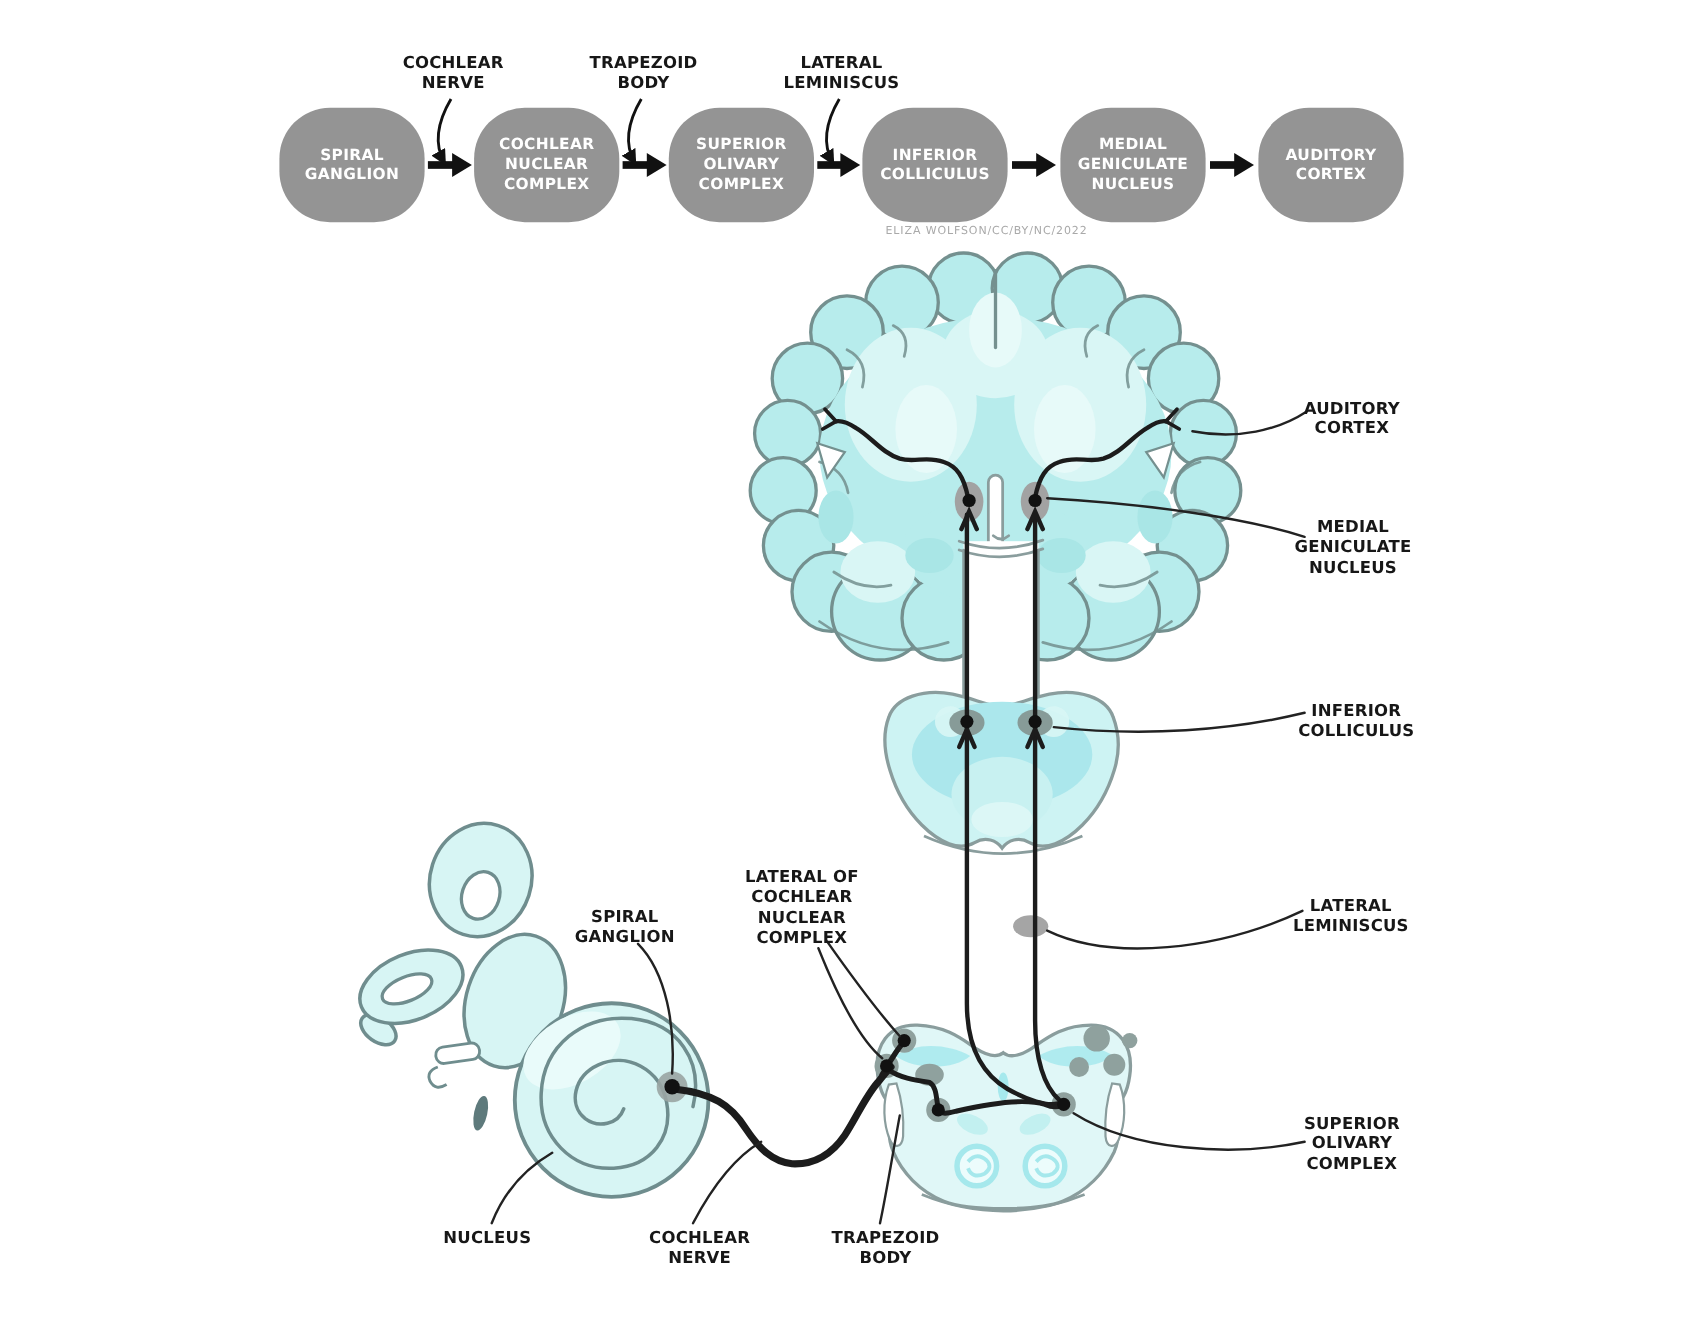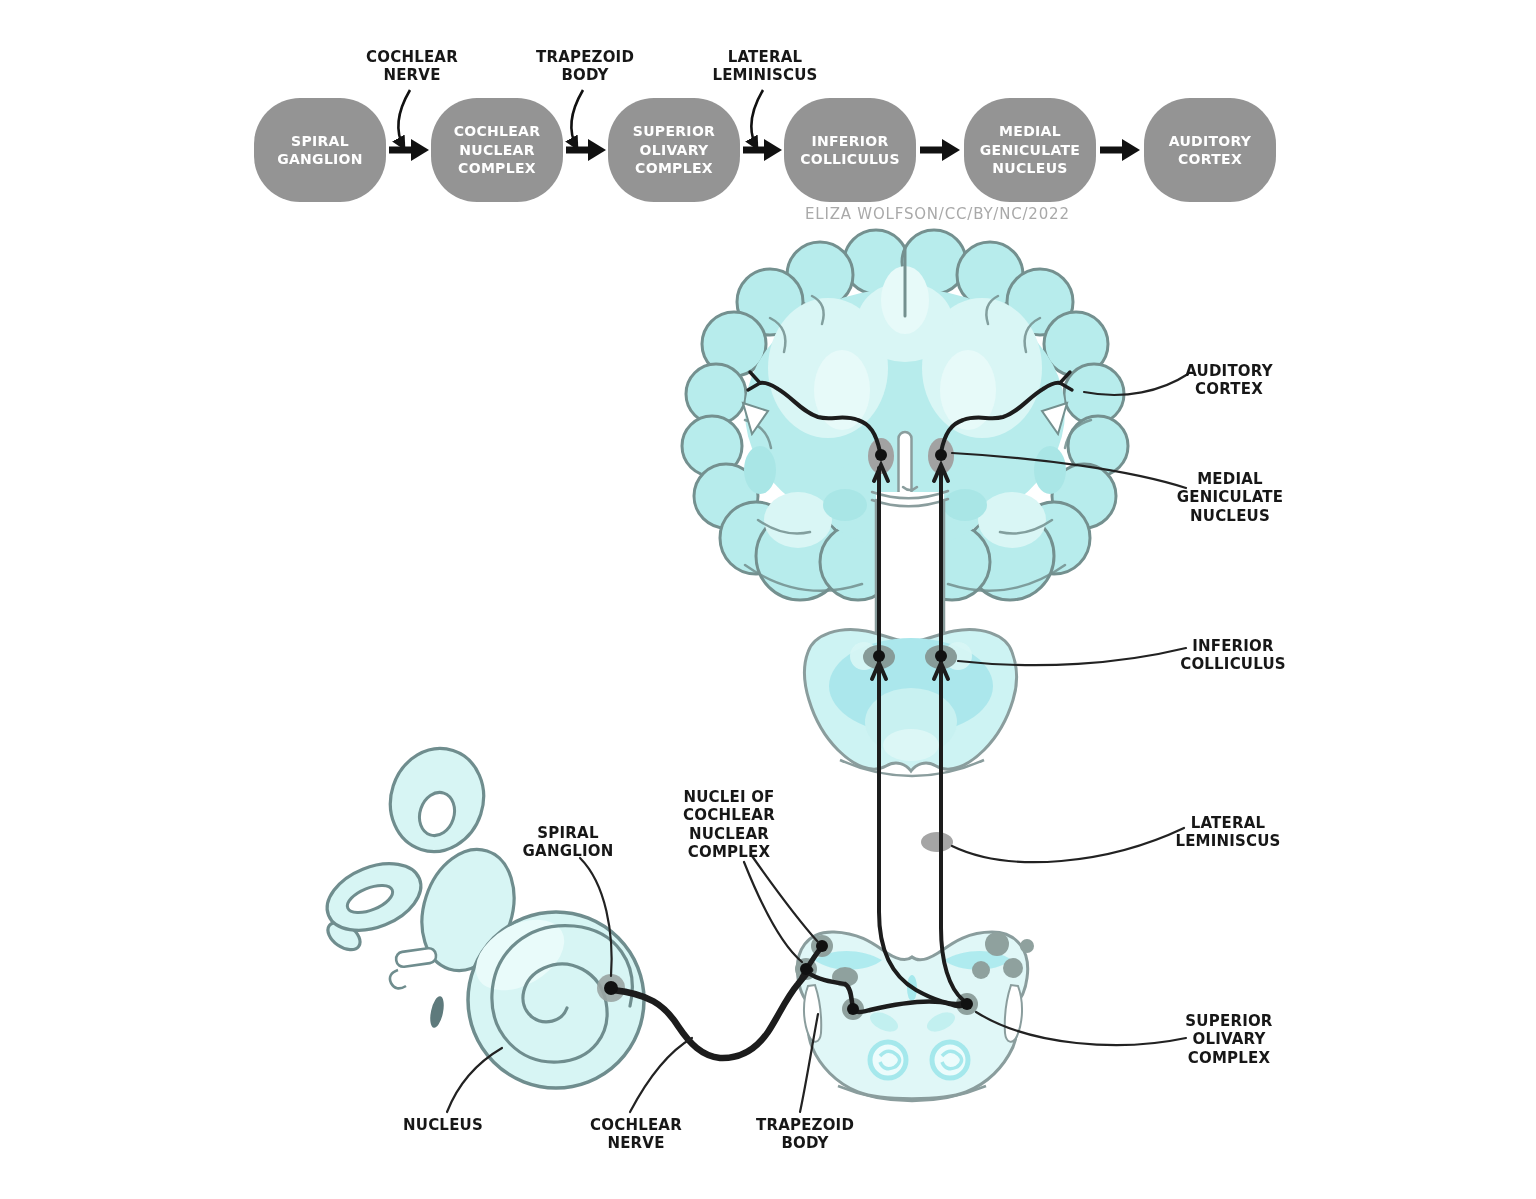--- a/index.html
+++ b/index.html
@@ -12,21 +12,21 @@
     position:absolute;width:132px;height:104px;background:#949494;
     border-radius:46px;display:flex;align-items:center;justify-content:center;
     text-align:center;color:#ffffff;font-weight:700;font-size:14px;
     line-height:1.32;letter-spacing:.3px;white-space:pre-line;z-index:2;
   }
   .anno{
     position:absolute;text-align:center;font-weight:700;font-size:15px;
     line-height:1.22;letter-spacing:.2px;color:#171717;white-space:pre-line;z-index:2;
   }
   .credit{
-    position:absolute;left:805px;top:205px;font-size:15px;color:#a9a9a9;
+    position:absolute;left:805px;top:205px;font-size:10px;color:#a9a9a9;
     letter-spacing:.8px;font-weight:500;z-index:2;white-space:nowrap;
   }
 </style>
 </head>
 <body>
 
 <div class="canvas">
 
 <svg width="1536" height="1199" viewBox="0 0 1536 1199">
   <defs>
@@ -297,21 +297,21 @@
 <div class="anno" style="left:1155px;top:470px;width:150px">MEDIAL
 GENICULATE
 NUCLEUS</div>
 <div class="anno" style="left:1158px;top:637px;width:150px">INFERIOR
 COLLICULUS</div>
 <div class="anno" style="left:1153px;top:814px;width:150px">LATERAL
 LEMINISCUS</div>
 <div class="anno" style="left:1159px;top:1012px;width:140px">SUPERIOR
 OLIVARY
 COMPLEX</div>
-<div class="anno" style="left:669px;top:788px;width:120px">NUCLEI OF
+<div class="anno" style="left:669px;top:788px;width:120px">LATERAL OF
 COCHLEAR
 NUCLEAR
 COMPLEX</div>
 <div class="anno" style="left:503px;top:824px;width:130px">SPIRAL
 GANGLION</div>
 <div class="anno" style="left:383px;top:1116px;width:120px">NUCLEUS</div>
 <div class="anno" style="left:571px;top:1116px;width:130px">COCHLEAR
 NERVE</div>
 <div class="anno" style="left:740px;top:1116px;width:130px">TRAPEZOID
 BODY</div>

